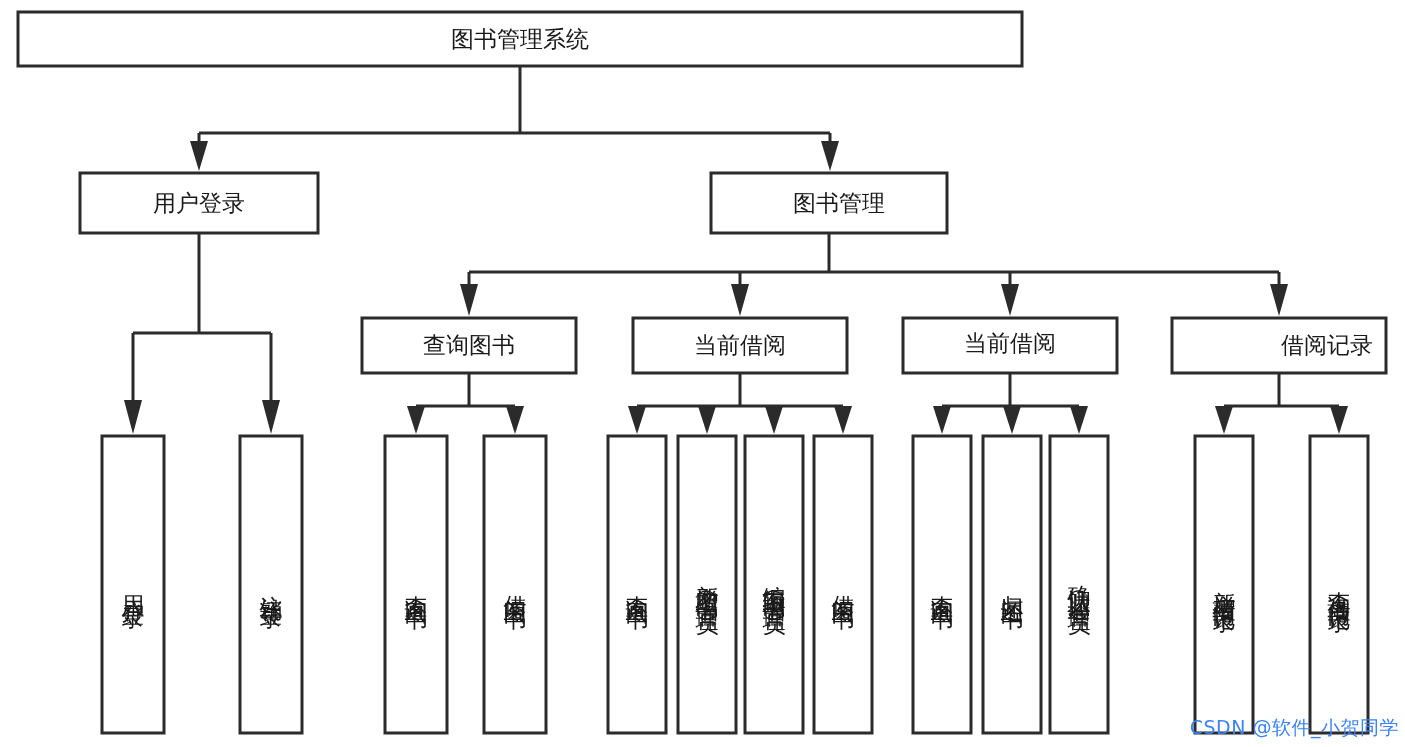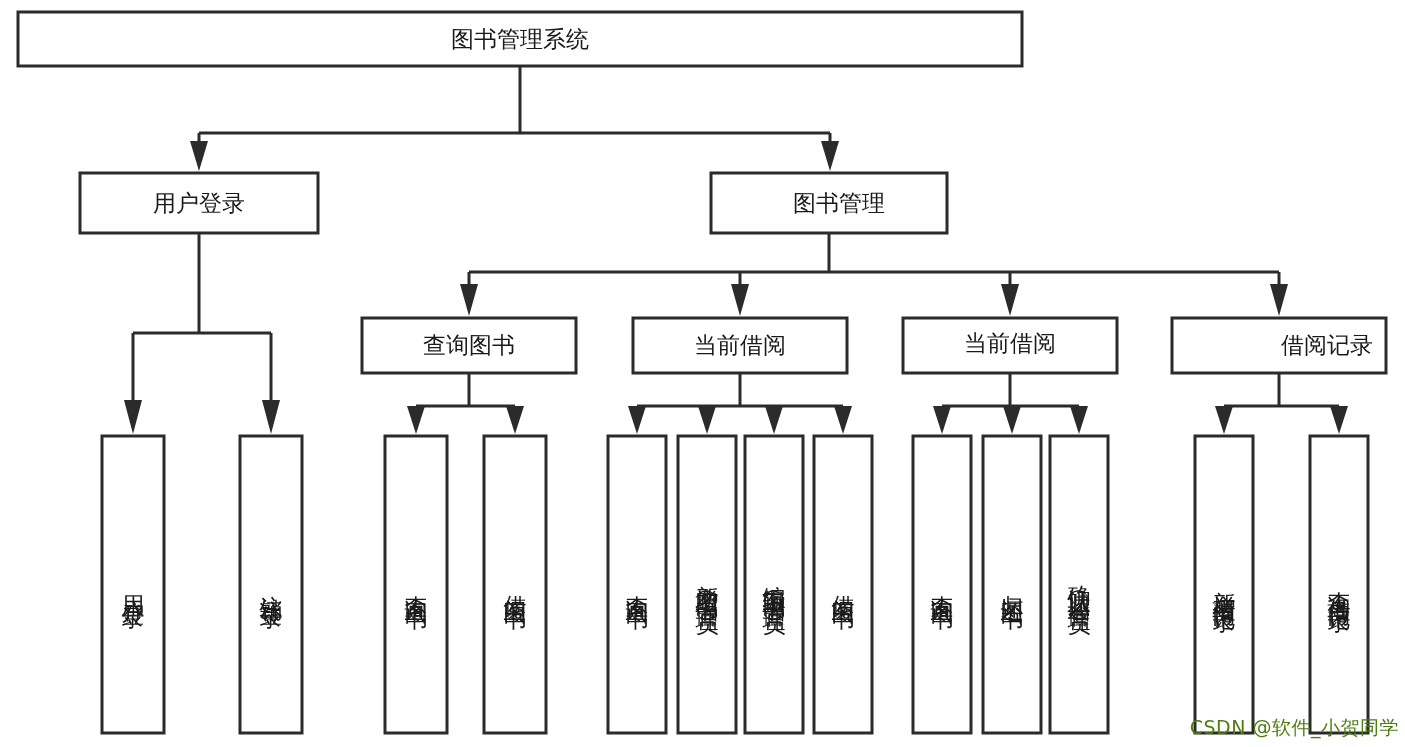--- a/index.html
+++ b/index.html
@@ -65,21 +65,21 @@
     color: #1a1a1a;
     white-space: nowrap;
     pointer-events: none;
   }
   .watermark {
     position: absolute;
     right: 6px;
     bottom: 6px;
     font-family: "DejaVu Sans", "Liberation Sans", sans-serif;
     font-size: 19px;
-    color: #4d7c0f;
+    color: #3b82f6;
     white-space: nowrap;
     letter-spacing: 0.5px;
   }
 </style>
 </head>
 <body>
 
 <div id="diagram-root">
 
   <svg class="diagram-canvas" viewBox="0 0 1405 747">

